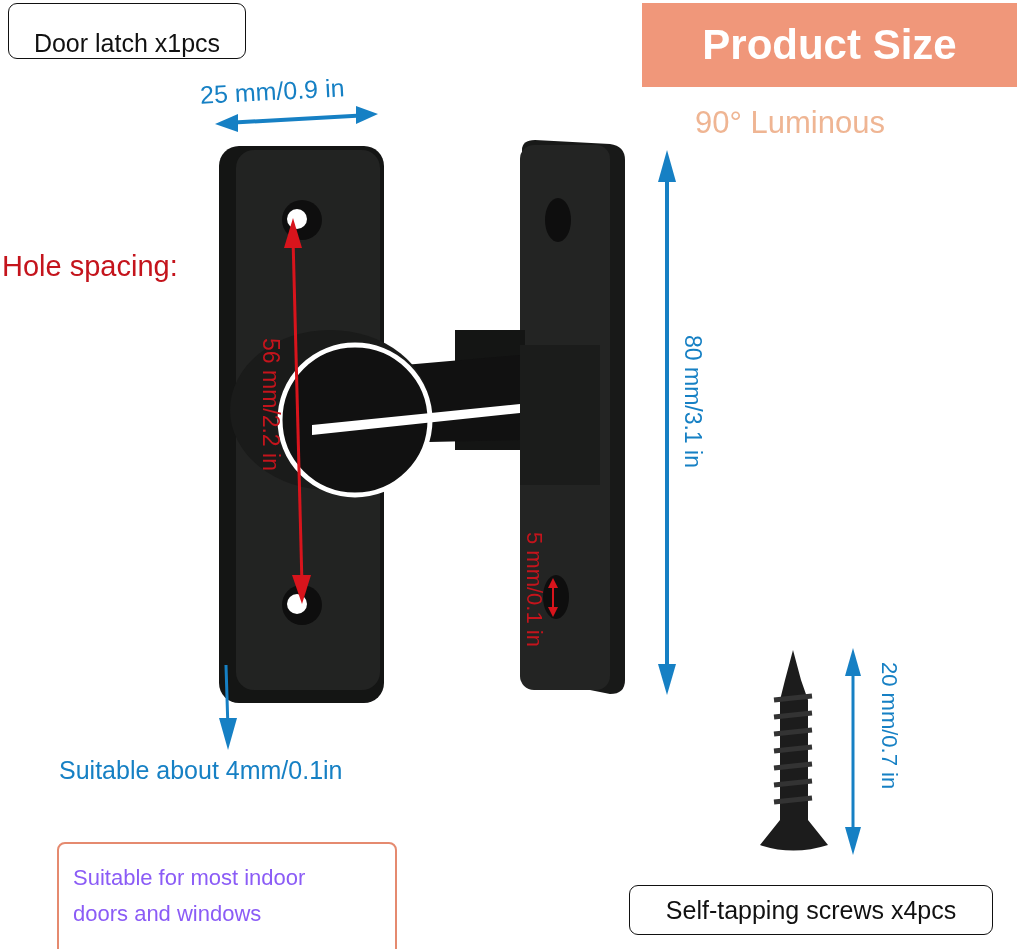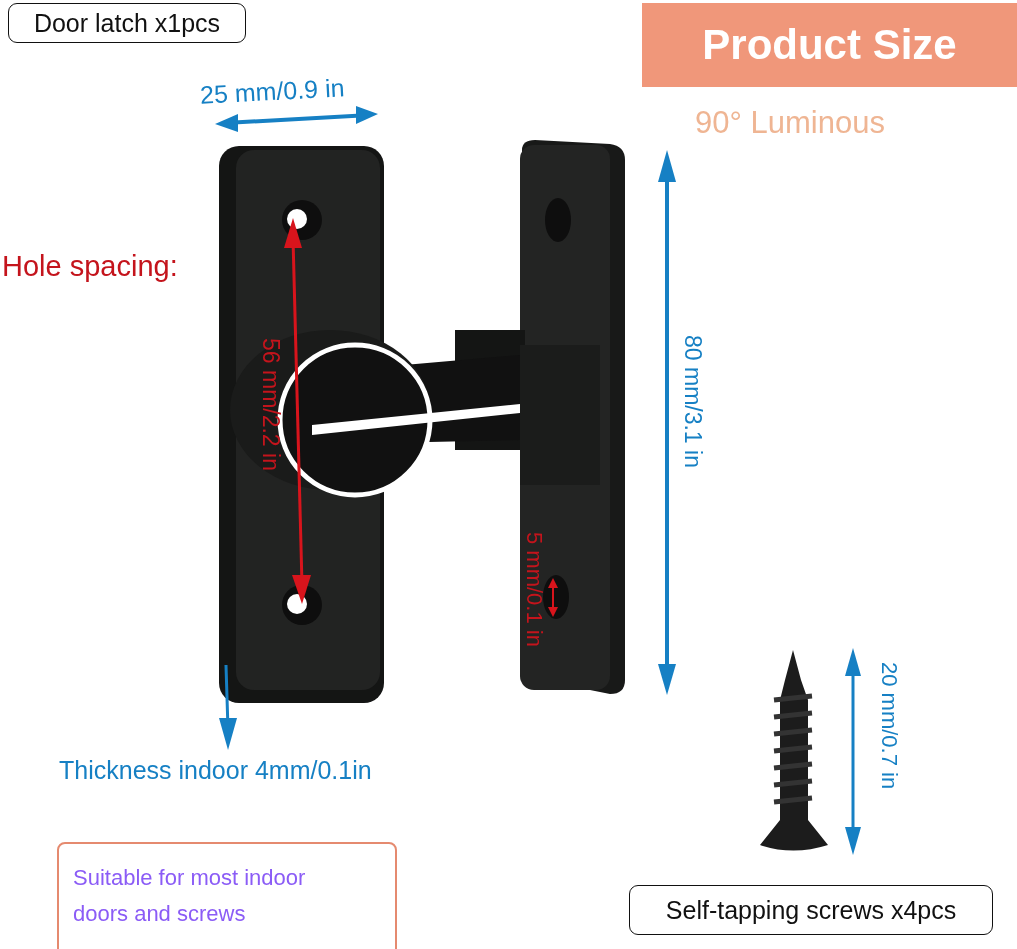--- a/index.html
+++ b/index.html
@@ -31,21 +31,21 @@
     position: absolute; left: 57px; top: 842px; width: 340px; height: 128px;
     border: 2.5px solid #e58a6f; border-radius: 8px; box-sizing: border-box;
     color: #8b5cf6; font-size: 22px; line-height: 36px;
     padding: 16px 0 0 14px;
   }
   svg { position: absolute; left: 0; top: 0; }
 </style>
 </head>
 <body>
 
-<div class="label-box" style="left:8px; top:3px; width:238px; height:40px;">
+<div class="label-box" style="left:8px; top:3px; width:238px; height:56px;align-items:flex-end;">
   <span>Door latch x1pcs</span>
 </div>
 
 <div class="title-banner">
   <span>Product Size</span>
 </div>
 <div class="subtitle">90° Luminous</div>
 
 <div class="abs blue-text" style="left:200px; top:77px; transform:rotate(-3deg);">25 mm/0.9 in</div>
 
@@ -130,22 +130,22 @@
     <path d="M853,648 L845,676 L861,676 z" fill="#1680c4"></path>
     <path d="M853,855 L845,827 L861,827 z" fill="#1680c4"></path>
   </g>
 </svg>
 
 <div class="vtext red-text" style="left:284px; top:338px; font-size:23px;">56 mm/2.2 in</div>
 <div class="vtext red-text" style="left:547px; top:532px; font-size:22px;">5 mm/0.1 in</div>
 <div class="vtext blue-text" style="left:706px; top:335px; font-size:23px;">80 mm/3.1 in</div>
 <div class="vtext blue-text" style="left:902px; top:662px; font-size:22px;">20 mm/0.7 in</div>
 
-<div class="abs blue-text" style="left:59px; top:756px;">Thickness indoor 4mm/0.1in</div>
+<div class="abs blue-text" style="left:59px; top:756px;">Suitable about 4mm/0.1in</div>
 
 <div class="suit-box">
   <div>Suitable for most indoor</div>
-  <div>doors and screws</div>
+  <div>doors and windows</div>
 </div>
 
 <div class="label-box" style="left:629px; top:885px; width:364px; height:50px;">
   <span>Self-tapping screws x4pcs</span>
 </div>
 
 </body></html>

